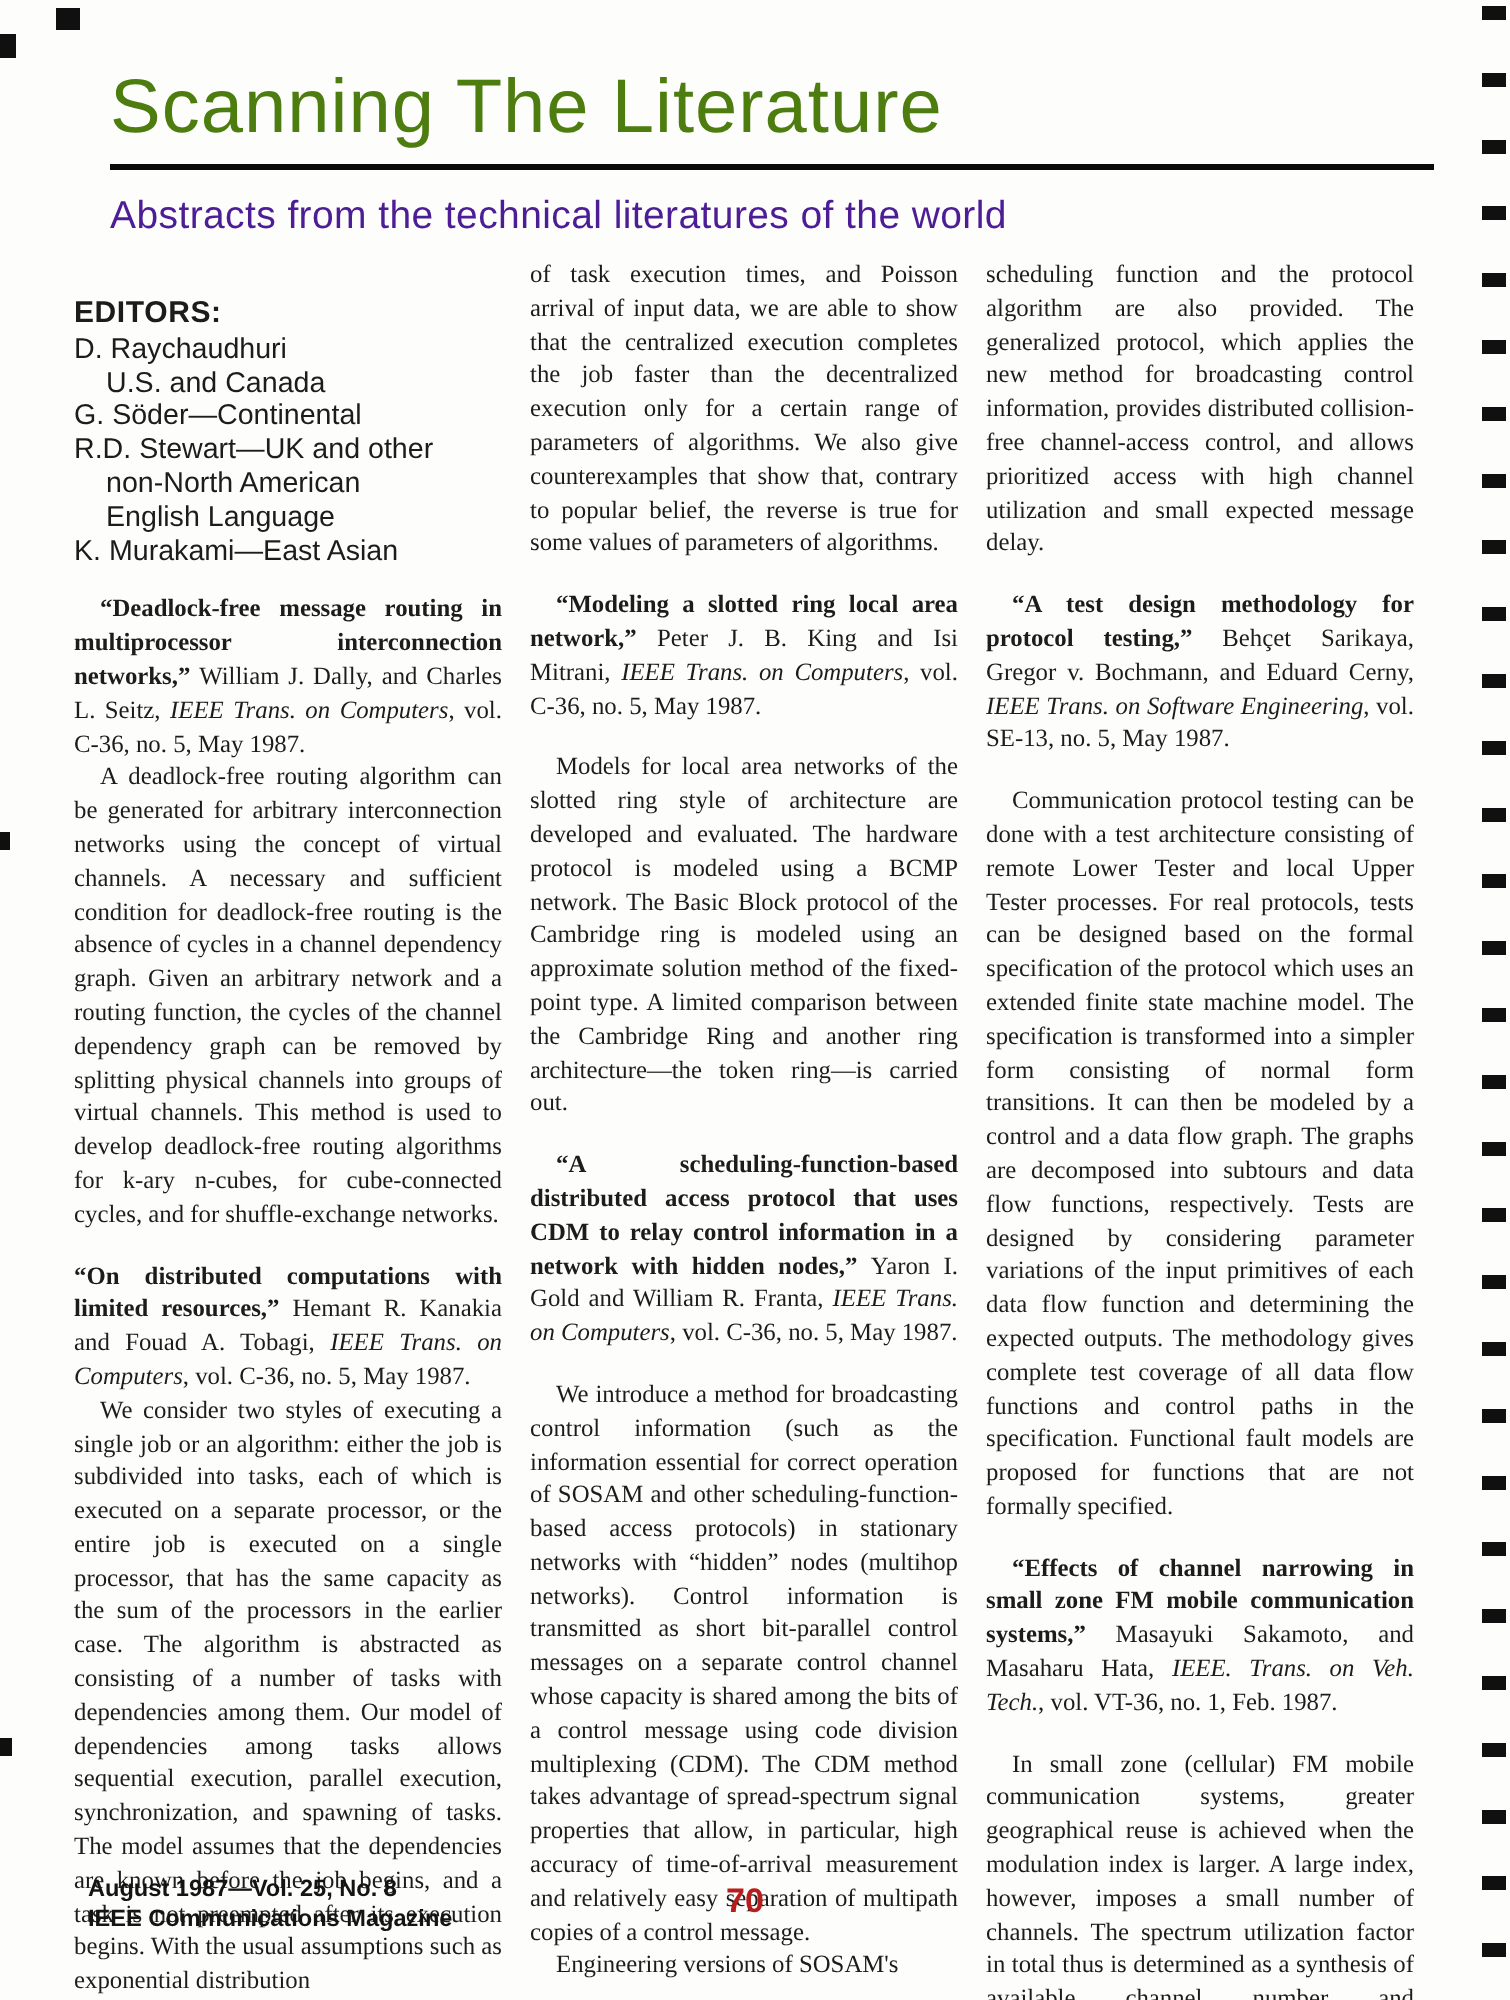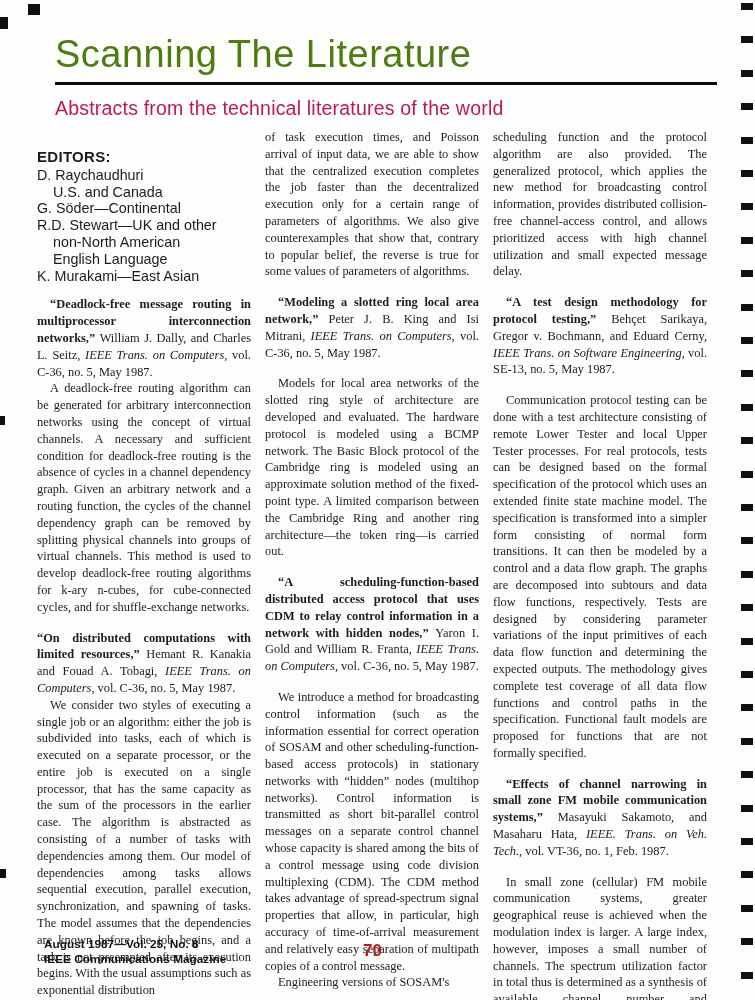--- a/index.html
+++ b/index.html
@@ -6,21 +6,21 @@
   html,body{margin:0;padding:0;background:#d9d9d9;}
   .page{position:relative;width:755px;height:1000px;margin:0 auto;background:#fdfdfb;overflow:hidden;color:#1b1b1b;}
   
   .scan-mark{position:absolute;background:#101010;}
   .scan-strip-right{position:absolute;right:2px;top:3px;width:12px;height:992px;
     background:repeating-linear-gradient(to bottom,#101010 0 7px,transparent 7px 33.4px);}
   
   .header{position:absolute;left:55px;top:33px;width:662px;font-family:"Liberation Sans",sans-serif;}
   .title{font-size:38px;font-weight:400;letter-spacing:.5px;margin:0;color:#4d7c0f;}
   .title-rule{border:0;border-top:3px solid #0a0a0a;margin:6px 0 0 0;width:100%;}
-  .subtitle{font-size:19.5px;margin-top:12px;letter-spacing:.2px;color:#be185d;}
+  .subtitle{font-size:19.5px;margin-top:12px;letter-spacing:.2px;color:#4c1d95;}
   
   .content{position:absolute;left:37px;top:129px;width:684px;display:flex;gap:14px;align-items:flex-start;}
   .col{width:214px;font-family:"Liberation Serif",serif;font-size:12.4px;line-height:16.8px;text-align:justify;color:#1c1c1c;}
   
   .editors{font-family:"Liberation Sans",sans-serif;text-align:left;margin-bottom:12px;}
   .ed-heading{font-weight:700;font-size:15px;letter-spacing:.3px;margin-bottom:1px;margin-top:20px;}
   .ed-line{font-size:14.3px;line-height:16.8px;}
   .ed-line.indent{padding-left:16px;}
   
   .blk{margin:0;}

